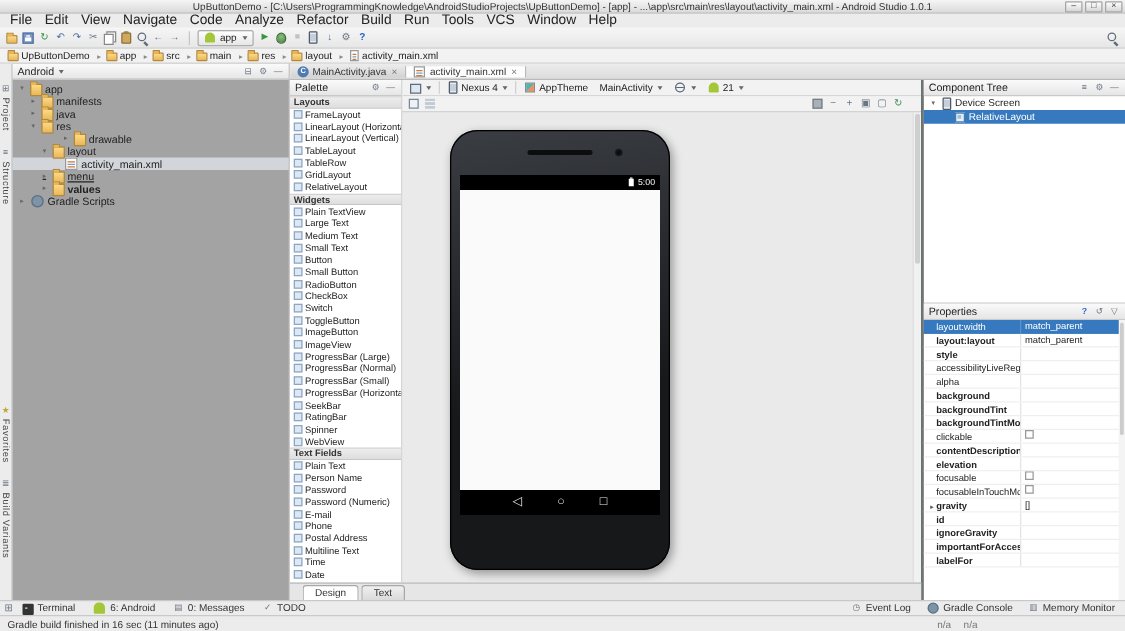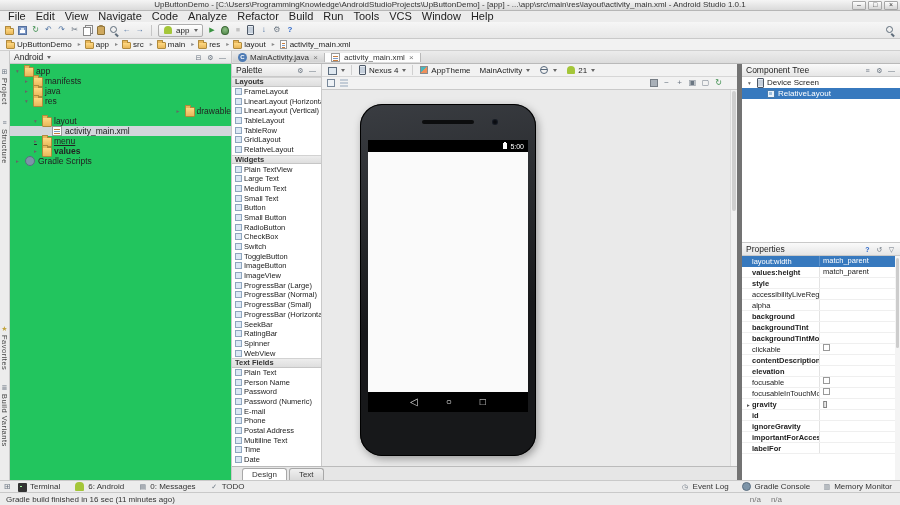--- a/index.html
+++ b/index.html
@@ -40,49 +40,49 @@
 .ico-stop{color:#c2c2c2;font-size:7px}
 .ico-sync,.ico-refresh{color:#3f8f4f}
 .ico-undo,.ico-redo,.ico-back,.ico-forward,.ico-sdk{color:#4a6f9f}
 .ico-cut,.ico-gear,.ico-view-options,.ico-hide,.ico-collapse-all,.ico-revert,.ico-filter,.ico-zoom-in,.ico-zoom-out,.ico-zoom-fit,.ico-zoom-actual,.ico-tool-windows,.ico-messages,.ico-memory,.ico-event-log,.ico-todo,.ico-structure-tool,.ico-variants-tool,.ico-project-tool{color:#6b7682}
 .ico-help{color:#2b66c9;font-weight:bold}
 .ico-favorites-tool{color:#c2a33c}
 .ico-minimize,.ico-maximize,.ico-close{color:#333;font-size:7px;line-height:8px}
 .dd{width:0;height:0;border-left:2.5px solid transparent;border-right:2.5px solid transparent;border-top:3px solid #666;display:inline-block;margin-left:2px;flex:none}
 
 
-.titlebar{position:absolute;left:0;top:0;width:900px;height:11px;background:linear-gradient(#f5f5f5,#dadada);border-bottom:1px solid #b6b6b6;display:flex;align-items:flex-start;justify-content:center;font-size:8px;color:#333;white-space:nowrap}
+.titlebar{position:absolute;left:0;top:0;width:900px;height:11px;background:linear-gradient(#f5f5f5,#dadada);border-bottom:1px solid #b6b6b6;display:flex;align-items:center;justify-content:center;font-size:8px;color:#333;white-space:nowrap}
 .win-controls{position:absolute;right:2px;top:1px;display:flex;gap:2px}
 .win-btn{width:14px;height:9px;background:linear-gradient(#fdfdfd,#d6d6d6);border:1px solid #a6a6a6;border-radius:1px;display:flex;align-items:center;justify-content:center}
 .menubar{position:absolute;left:0;top:11px;width:900px;height:11px;background:#ececec;display:flex;align-items:center;padding-left:3px}
 .menu-item{padding:15px 5px;font-size:11px;line-height:11px;color:#222}
 .toolbar{position:absolute;left:0;top:22px;width:900px;height:17px;background:linear-gradient(#f6f6f6,#e7e7e7);border-bottom:1px solid #c9c9c9;display:flex;align-items:center;padding:0 4px;gap:3px}
 .tbtn{width:13px;height:13px;display:flex;align-items:center;justify-content:center;border-radius:2px}
 .tb-sep{width:1px;height:11px;background:#c6c6c6;margin:0 3px}
 .run-config{display:flex;align-items:center;gap:3px;height:13px;border:1px solid #adadad;border-radius:2px;background:linear-gradient(#fff,#e6e6e6);padding:0 4px;font-size:8px}
 .tb-right{margin-left:auto;display:flex;align-items:center}
 .navbar{position:absolute;left:0;top:39px;width:900px;height:12px;background:#f2f2f2;border-bottom:1px solid #cfcfcf;display:flex;align-items:center;padding-left:6px;font-size:8px}
 .crumbs{display:flex;align-items:center}
-.crumb{display:flex;align-items:flex-start;gap:2px}
+.crumb{display:flex;align-items:flex-end;gap:2px}
 .crumb:not(:last-child)::after{content:"▸";color:#8a8a8a;margin:0 4px;font-size:6px}
 
 
 .strip-left{position:absolute;left:0;top:51px;width:10px;height:429px;background:#ececec;border-right:1px solid #c9c9c9;display:flex;flex-direction:column;justify-content:space-between;align-items:center;padding:10px 0 26px}
 .strip-group{display:flex;flex-direction:column;align-items:center}
 .strip-btn{display:flex;flex-direction:column;align-items:center;gap:2px;margin:7px 0}
 .strip-btn .ico{width:8px;height:8px;line-height:8px;font-size:7px}
 .vtext{writing-mode:vertical-lr;font-size:7.5px;color:#444;letter-spacing:.5px;white-space:nowrap}
 
 
 .panel-header{height:13px;background:linear-gradient(#fafafa,#e6e6e6);border-bottom:1px solid #c9c9c9;display:flex;align-items:center;padding:0 4px;font-size:8.5px;color:#222;gap:2px}
 .ph-icons{margin-left:auto;display:flex;gap:3px;align-items:center}
 .ph-icons .ico{width:9px;height:9px;line-height:9px;font-size:7px}
 
 
-.project-panel{position:absolute;left:10px;top:51px;width:222px;height:429px;background:#22c55e;border-right:1px solid #c9c9c9}
+.project-panel{position:absolute;left:10px;top:51px;width:222px;height:429px;background:#a3a3a3;border-right:1px solid #c9c9c9}
 .tree{padding-top:2px}
 .tree-row{height:10px;display:flex;align-items:center;font-size:8.5px;white-space:nowrap;gap:2px}
 .tree-row.sel{background:#d2d6db}
 .tw{width:9px;text-align:center;font-size:5.5px;color:#666;flex:none}
 .tw.exp::before{content:"▾"}
 .tw.col::before{content:"▸"}
 .tree-row .ico{width:10px;height:10px}
 
 
 .tabbar{position:absolute;left:232px;top:51px;width:668px;height:13px;background:linear-gradient(#ececec,#dcdcdc);border-bottom:1px solid #b9b9b9;display:flex;align-items:center;padding-left:1px}
@@ -119,21 +119,21 @@
 .battery{width:4px;height:6px;background:#fff;position:relative;flex:none}
 .battery::before{content:"";position:absolute;top:-1px;left:1px;width:2px;height:1px;background:#fff}
 .dcontent{flex:1;background:#fafafa}
 .dnav{height:20px;background:#000;display:flex;align-items:center;justify-content:center;gap:28px;color:#e4e4e4;font-size:10px}
 .dnav span{line-height:20px}
 .nav-back::before{content:"◁"}
 .nav-home::before{content:"○"}
 .nav-recents::before{content:"□"}
 
 
-.right-col{position:absolute;left:737px;top:64px;width:163px;height:416px;background:#14532d;border-left:5px solid #737373}
+.right-col{position:absolute;left:737px;top:64px;width:163px;height:416px;background:#14532d;border-left:2px solid #737373}
 .ct-panel{position:absolute;top:0;left:0;right:0;height:179px;border-bottom:1px solid #c9c9c9;background:#fff}
 .ct-row{height:11px;display:flex;align-items:center;font-size:8px;gap:2px;white-space:nowrap}
 .ct-row.sel{background:#3779be;color:#fff}
 .props-panel{position:absolute;top:179px;left:0;right:0;bottom:0;background:#fff}
 .prop-row{height:11px;display:flex;align-items:stretch;border-bottom:1px solid #efefef;font-size:7.5px}
 .prop-name{width:78px;display:flex;align-items:center;padding-left:3px;border-right:1px solid #e3e3e3;overflow:hidden;white-space:nowrap;color:#222}
 .prop-name.b .pn{font-weight:bold}
 .pexp{width:7px;flex:none;text-align:center}
 .pexp-arrow::before{content:"▸";font-size:5.5px;color:#555}
 .prop-value{flex:1;display:flex;align-items:flex-start;padding-left:3px;overflow:hidden;white-space:nowrap;color:#222}
@@ -354,21 +354,21 @@
         <i class="ico ico-folder"></i>
         <span>java</span>
       </div>
 
       <div class="tree-row" style="padding-left: 12px;">
         <span class="tw exp"></span>
         <i class="ico ico-folder"></i>
         <span>res</span>
       </div>
 
-      <div class="tree-row" style="padding-left: 38px; justify-content: flex-end;">
+      <div class="tree-row" style="padding-left: 38px;">
         <span class="tw col"></span>
         <i class="ico ico-folder"></i>
         <span>drawable</span>
       </div>
 
       <div class="tree-row" style="padding-left: 21px;">
         <span class="tw exp"></span>
         <i class="ico ico-folder"></i>
         <span>layout</span>
       </div>
@@ -757,21 +757,21 @@
             <span class="pn">layout:width</span>
           </span>
           <span class="prop-value">
             <span class="pv">match_parent</span>
           </span>
         </div>
 
         <div class="prop-row">
           <span class="prop-name b">
             <span class="pexp"></span>
-            <span class="pn">values:height</span>
+            <span class="pn">layout:layout</span>
           </span>
           <span class="prop-value">
             <span class="pv">match_parent</span>
           </span>
         </div>
 
         <div class="prop-row">
           <span class="prop-name b">
             <span class="pexp"></span>
             <span class="pn">style</span>

